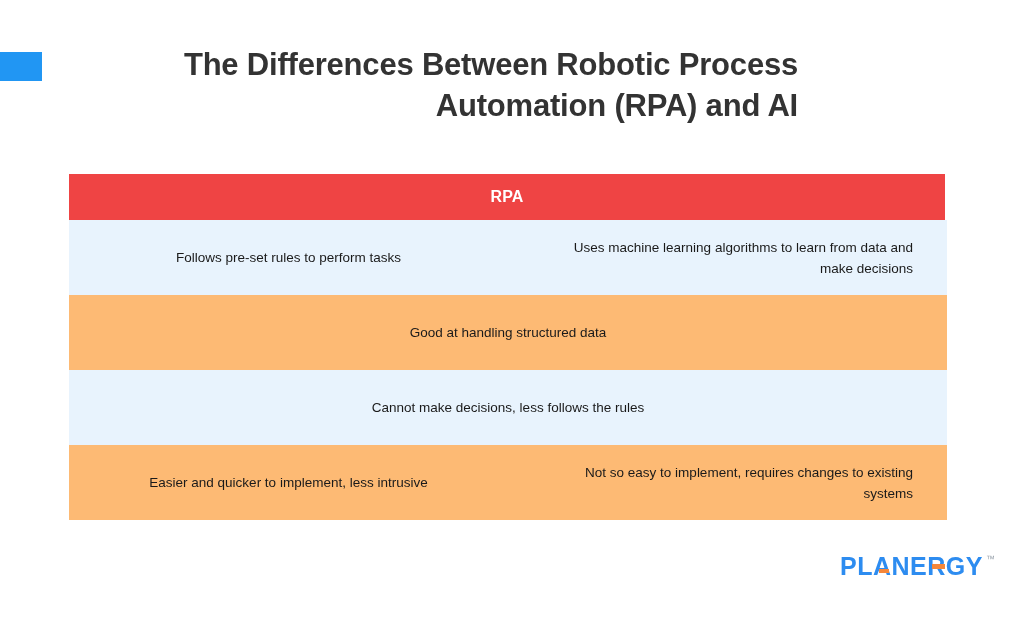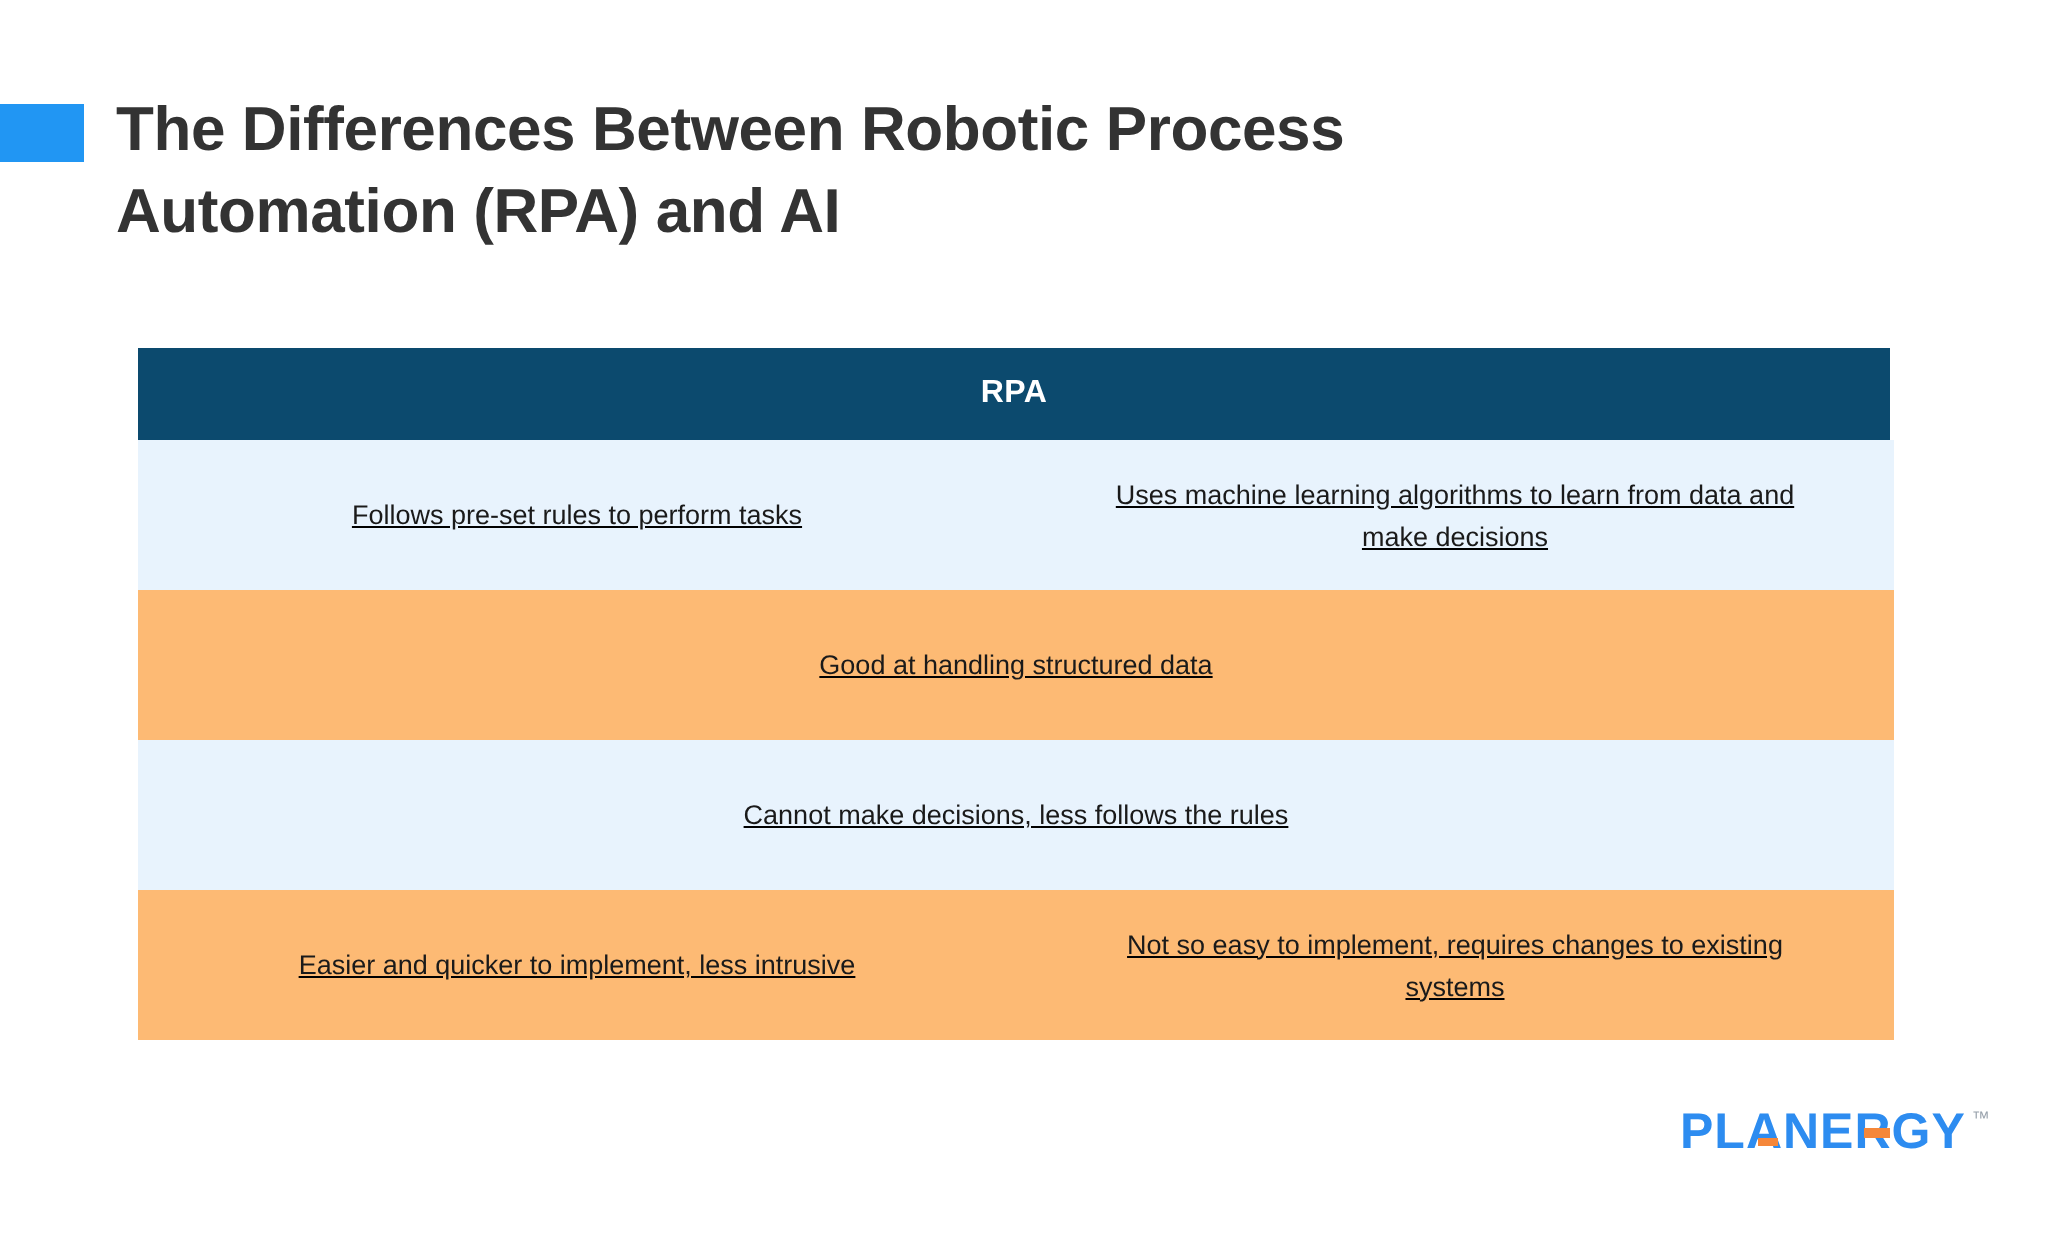--- a/index.html
+++ b/index.html
@@ -1,16 +1,16 @@
 <!DOCTYPE html>
 <html><head>
 <meta charset="utf-8">
 <title>RPA vs AI Comparison</title>
 <style>
-  * { box-sizing: border-box; margin: 0; padding: 0; }
+  * { box-sizing: border-box; margin: 0; padding: 0; text-align: right; }
 
   html, body {
     width: 1024px;
     height: 624px;
     background: #ffffff;
     font-family: "Liberation Sans", sans-serif;
     overflow: hidden;
   }
 
   .slide {
@@ -64,29 +64,28 @@
 
   .th {
     flex: 1 1 50%;
     display: flex;
     align-items: center;
     justify-content: center;
     color: #ffffff;
     font-size: 16px;
     font-weight: bold;
     letter-spacing: 0.2px;
-    background: #0c4a6e;
+    background: #ef4444;
   }
 
   .th.left  { border-right: 2px solid #ffffff; }
 
   .table-row {
     display: flex;
     min-height: 75px;
-    text-decoration: underline;
   }
 
   .table-row.shaded { background: #e8f3fd; }
   .table-row.plain  { background: #fdba74; }
 
   .td {
     flex: 1 1 50%;
     display: flex;
     align-items: center;
     justify-content: center;

